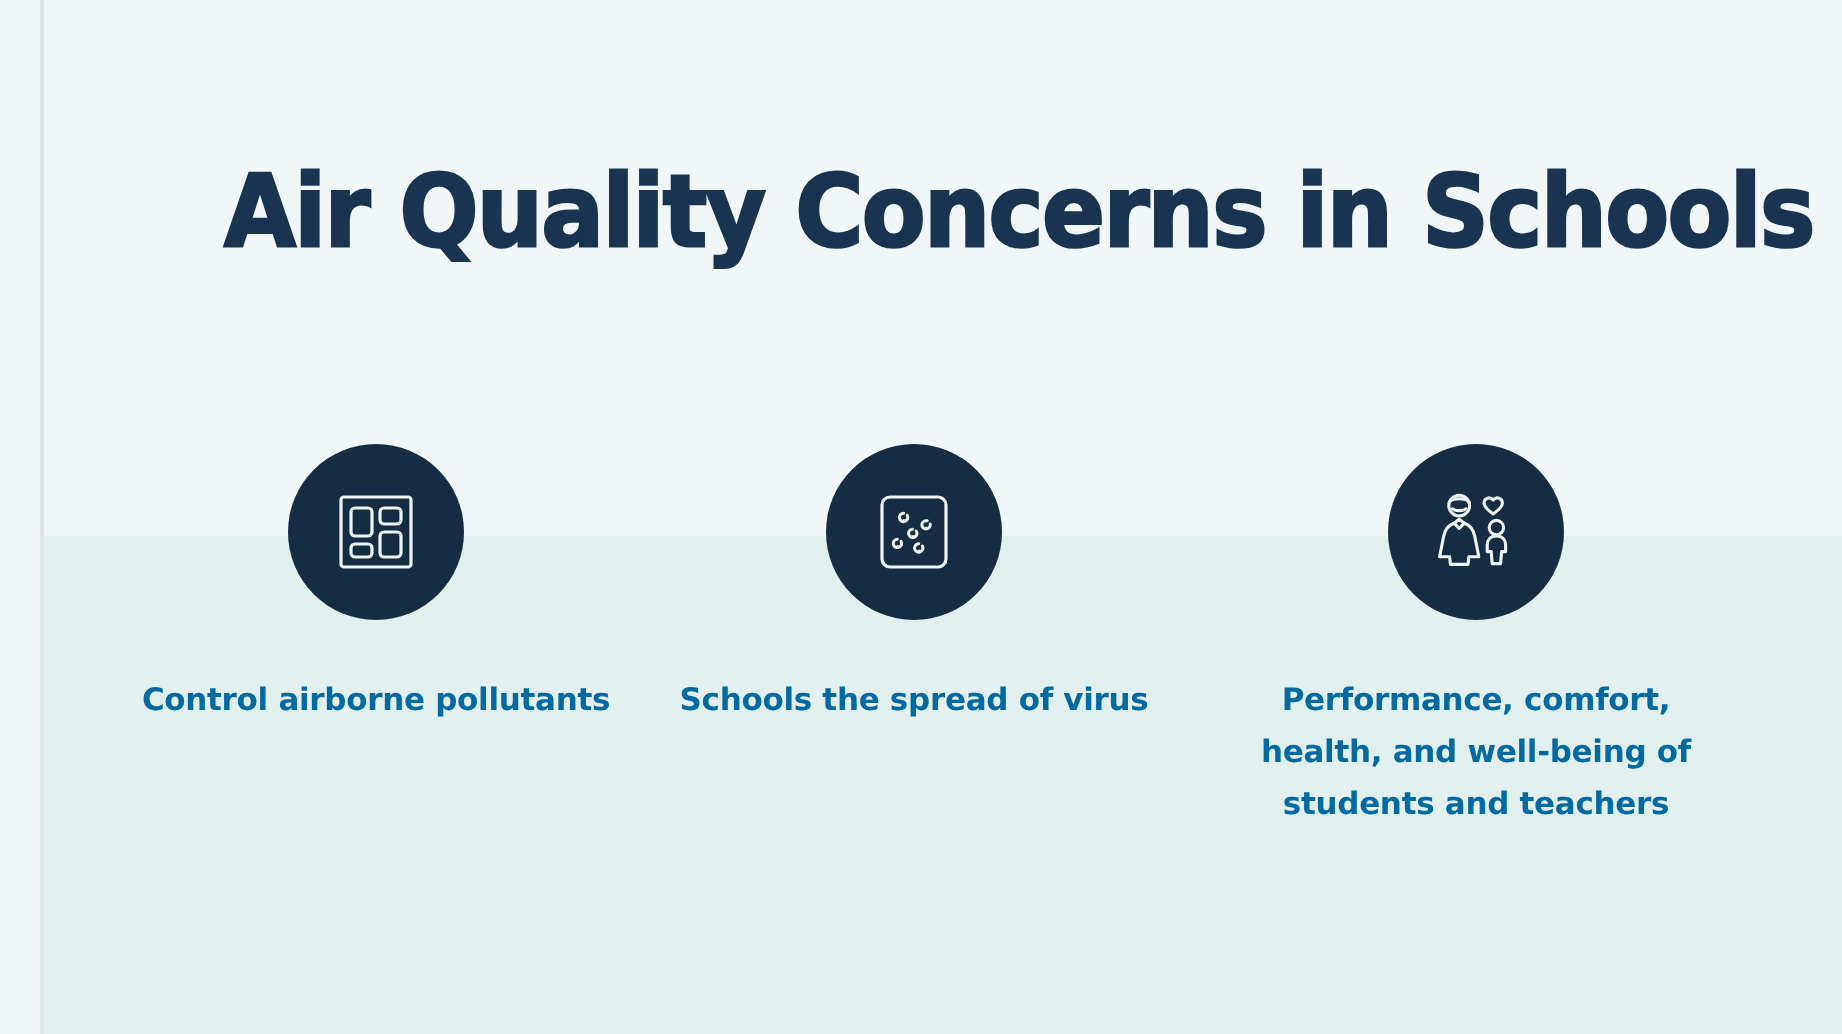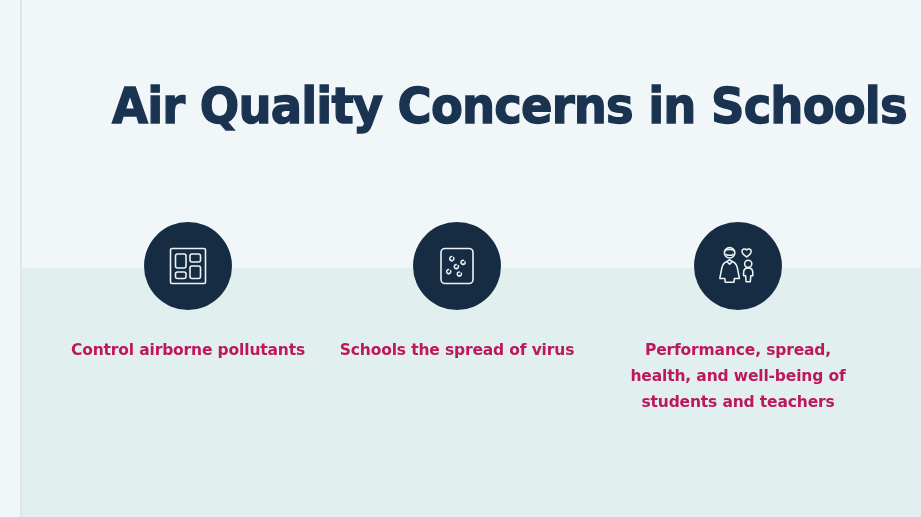--- a/index.html
+++ b/index.html
@@ -88,21 +88,21 @@
     justify-content: center;
   }
   .circle svg { display: block; }
 
   .caption {
     margin-top: 27px;
     font-family: "DejaVu Sans", sans-serif;
     font-size: 15.5px;
     line-height: 26px;
     font-weight: 700;
-    color: #be185d;
+    color: #0369a1;
     letter-spacing: -0.15px;
   }
   .col-3 .caption { line-height: 26px; }
 </style>
 </head>
 <body>
 
 <div class="slide">
 
   <div class="band-top"></div>
@@ -167,17 +167,17 @@
             <path d="M12.0 18.6c-3.0 1.0-4.6 3.6-5.2 6.6l-2.0 10.2h5.0l0.4 3.8h8.8l0.4-3.8h5.0l-2.0-10.2c-0.6-3.0-2.2-5.6-5.2-6.6"></path>
 
             <path d="M31.6 7.0c1.5-1.9 4.6-1.0 4.6 1.4 0 2.4-3.2 4.6-4.6 5.6-1.4-1.0-4.6-3.2-4.6-5.6 0-2.4 3.1-3.3 4.6-1.4z"></path>
 
             <circle cx="33.2" cy="20.8" r="3.6"></circle>
 
             <path d="M33.2 25.0c-3.0 0-4.6 1.9-4.6 4.6v3.2h2.0l0.5 6.0h4.2l0.5-6.0h2.0v-3.2c0-2.7-1.6-4.6-4.6-4.6z"></path>
           </svg>
         </span>
       </div>
-      <div class="caption">Performance, spread, health, and well-being of students and teachers</div>
+      <div class="caption">Performance, comfort, health, and well-being of students and teachers</div>
     </div>
 
   </div>
 </div>
 
 </body></html>

